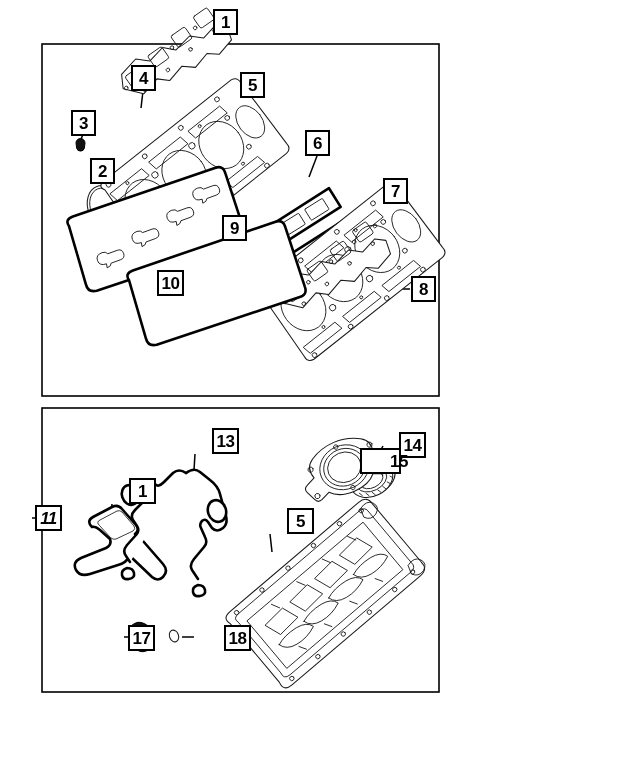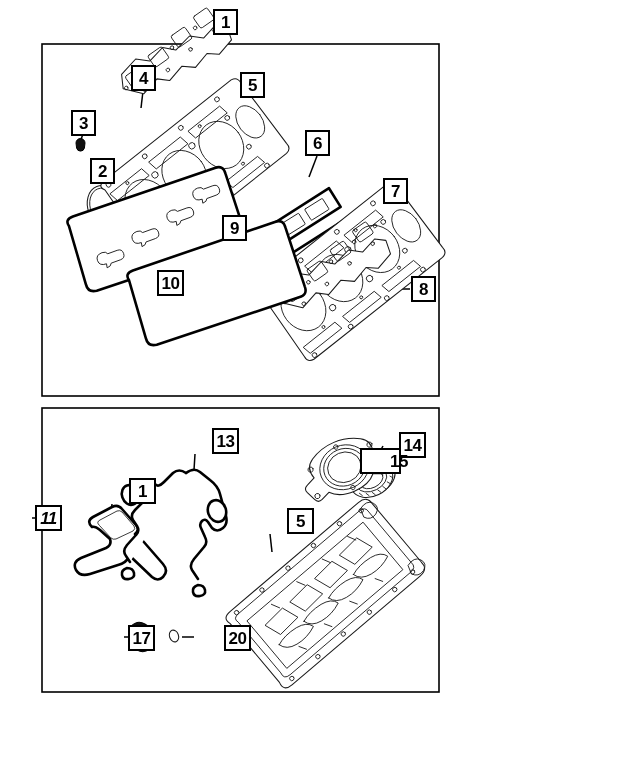--- a/index.html
+++ b/index.html
@@ -345,15 +345,15 @@
   <div class="callout w2" style="left:183px;top:428px;">13</div>
 
   <div class="callout w2" style="left:370px;top:432px;">14</div>
 
   <div class="callout w2" style="left:331px;top:448px;padding-left:37px;">15</div>
 
   <div class="callout w2" style="left:258px;top:508px;">5</div>
 
   <div class="callout w2" style="left:99px;top:625px;text-align:right;">17</div>
 
-  <div class="callout w2" style="left:195px;top:625px;">20</div>
+  <div class="callout w2" style="left:195px;top:625px;">18</div>
 
 </div>
 
 </body></html>

